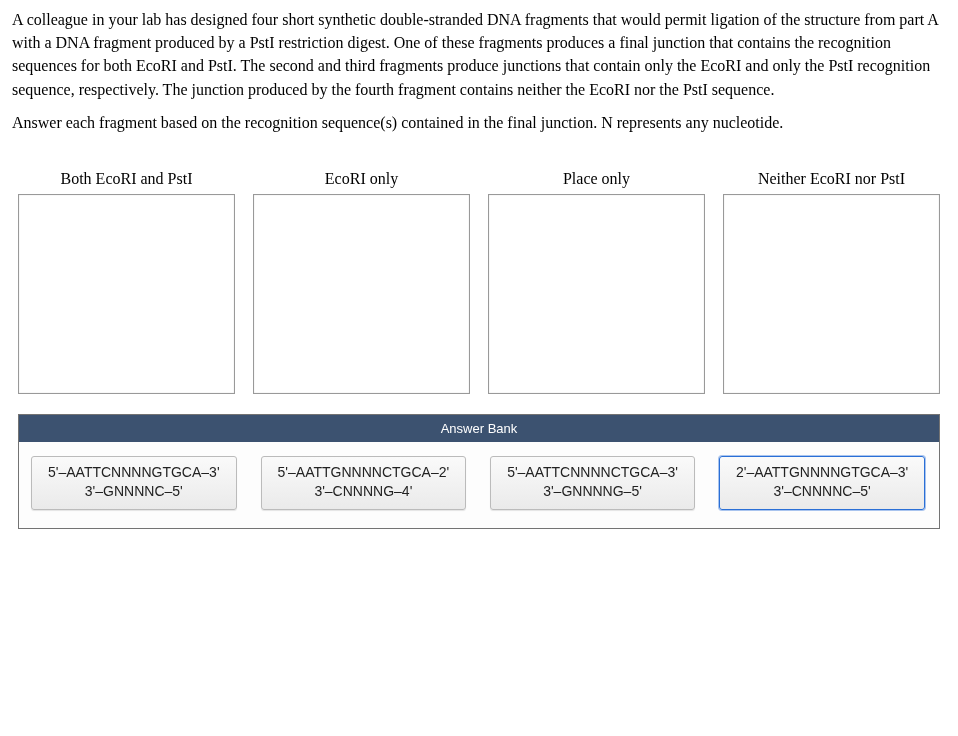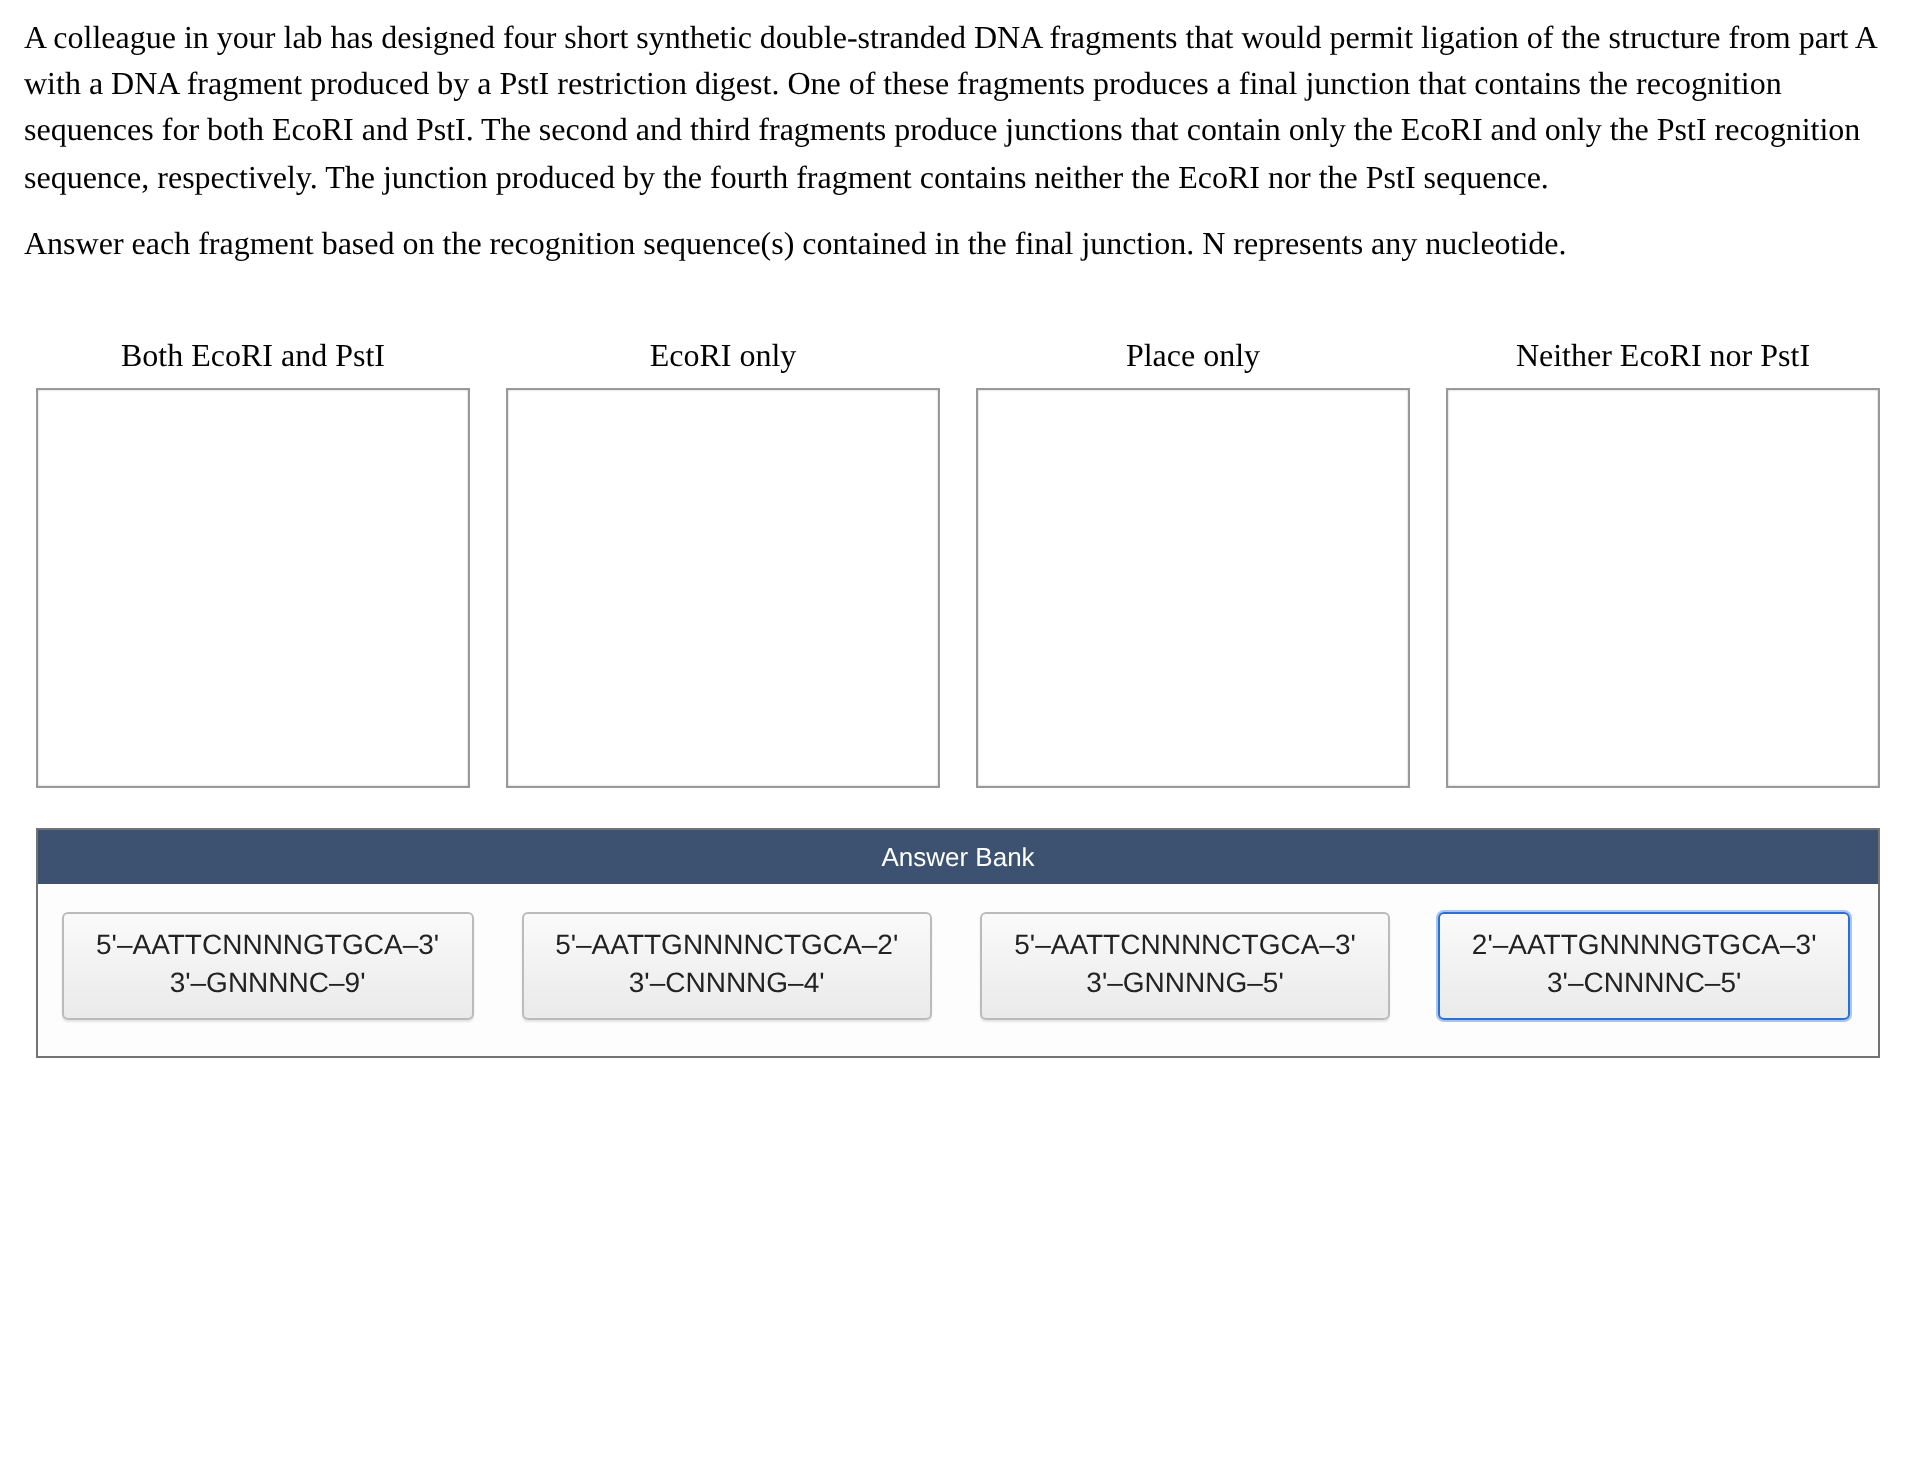--- a/index.html
+++ b/index.html
@@ -105,21 +105,21 @@
     <div class="drop-label">Neither EcoRI nor PstI</div>
     <div class="drop-zone"></div>
   </div>
 </div>
 
 <div class="answer-bank-wrap">
   <div class="answer-bank-header">Answer Bank</div>
   <div class="answer-bank-body">
     <div class="fragment">
       <span>5'–AATTCNNNNGTGCA–3'</span>
-      <span class="line2">3'–GNNNNC–9'</span>
+      <span class="line2">3'–GNNNNC–5'</span>
     </div>
     <div class="fragment">
       <span>5'–AATTGNNNNCTGCA–2'</span>
       <span class="line2">3'–CNNNNG–4'</span>
     </div>
     <div class="fragment">
       <span>5'–AATTCNNNNCTGCA–3'</span>
       <span class="line2">3'–GNNNNG–5'</span>
     </div>
     <div class="fragment selected">

